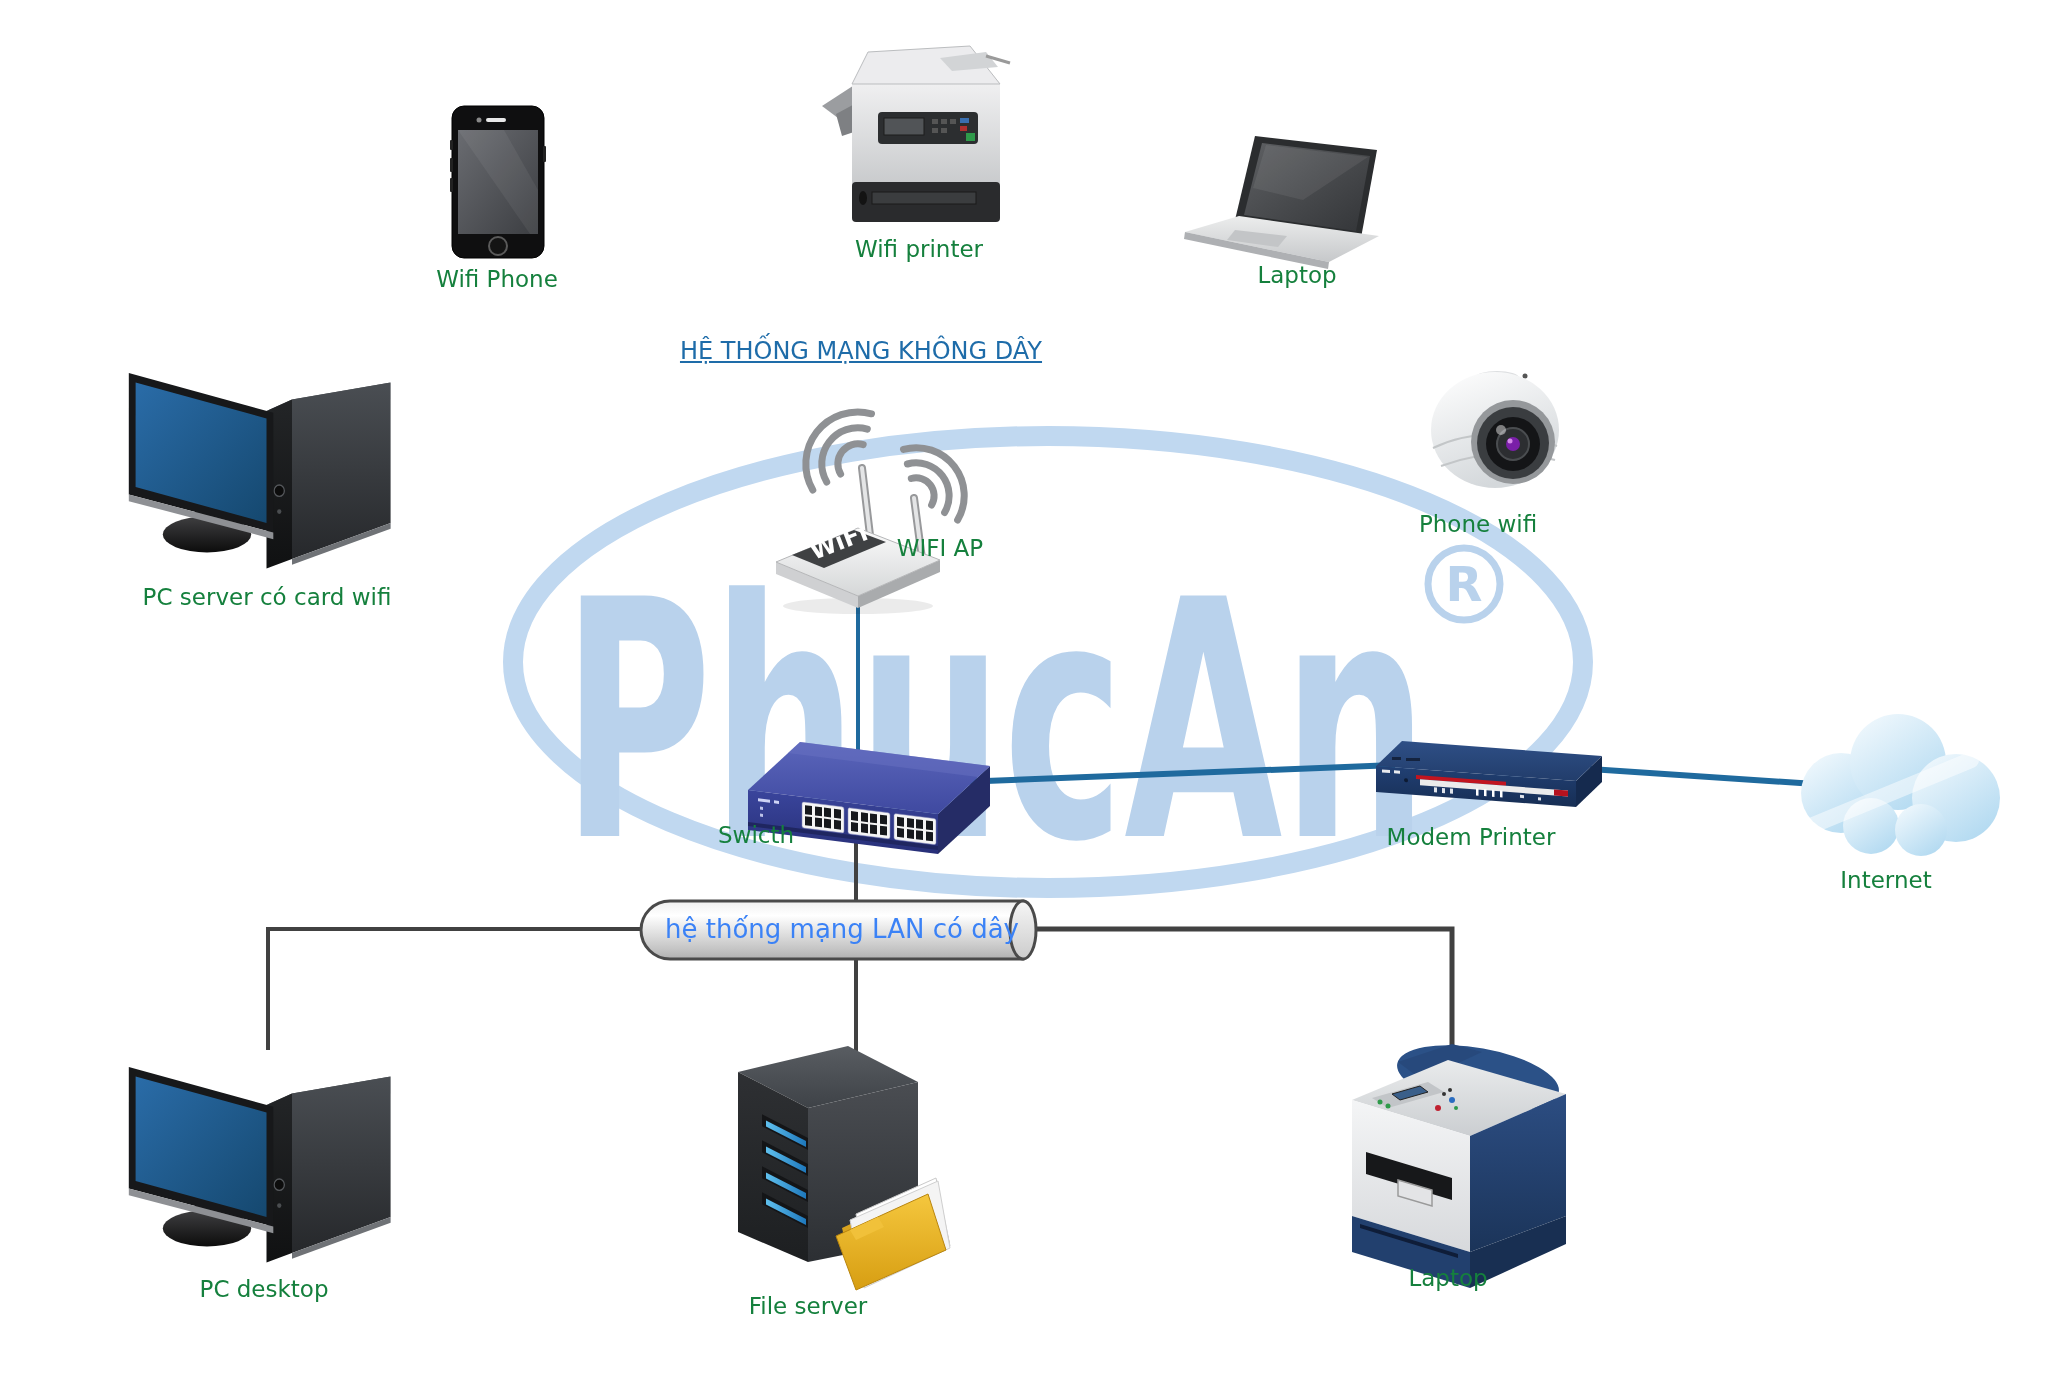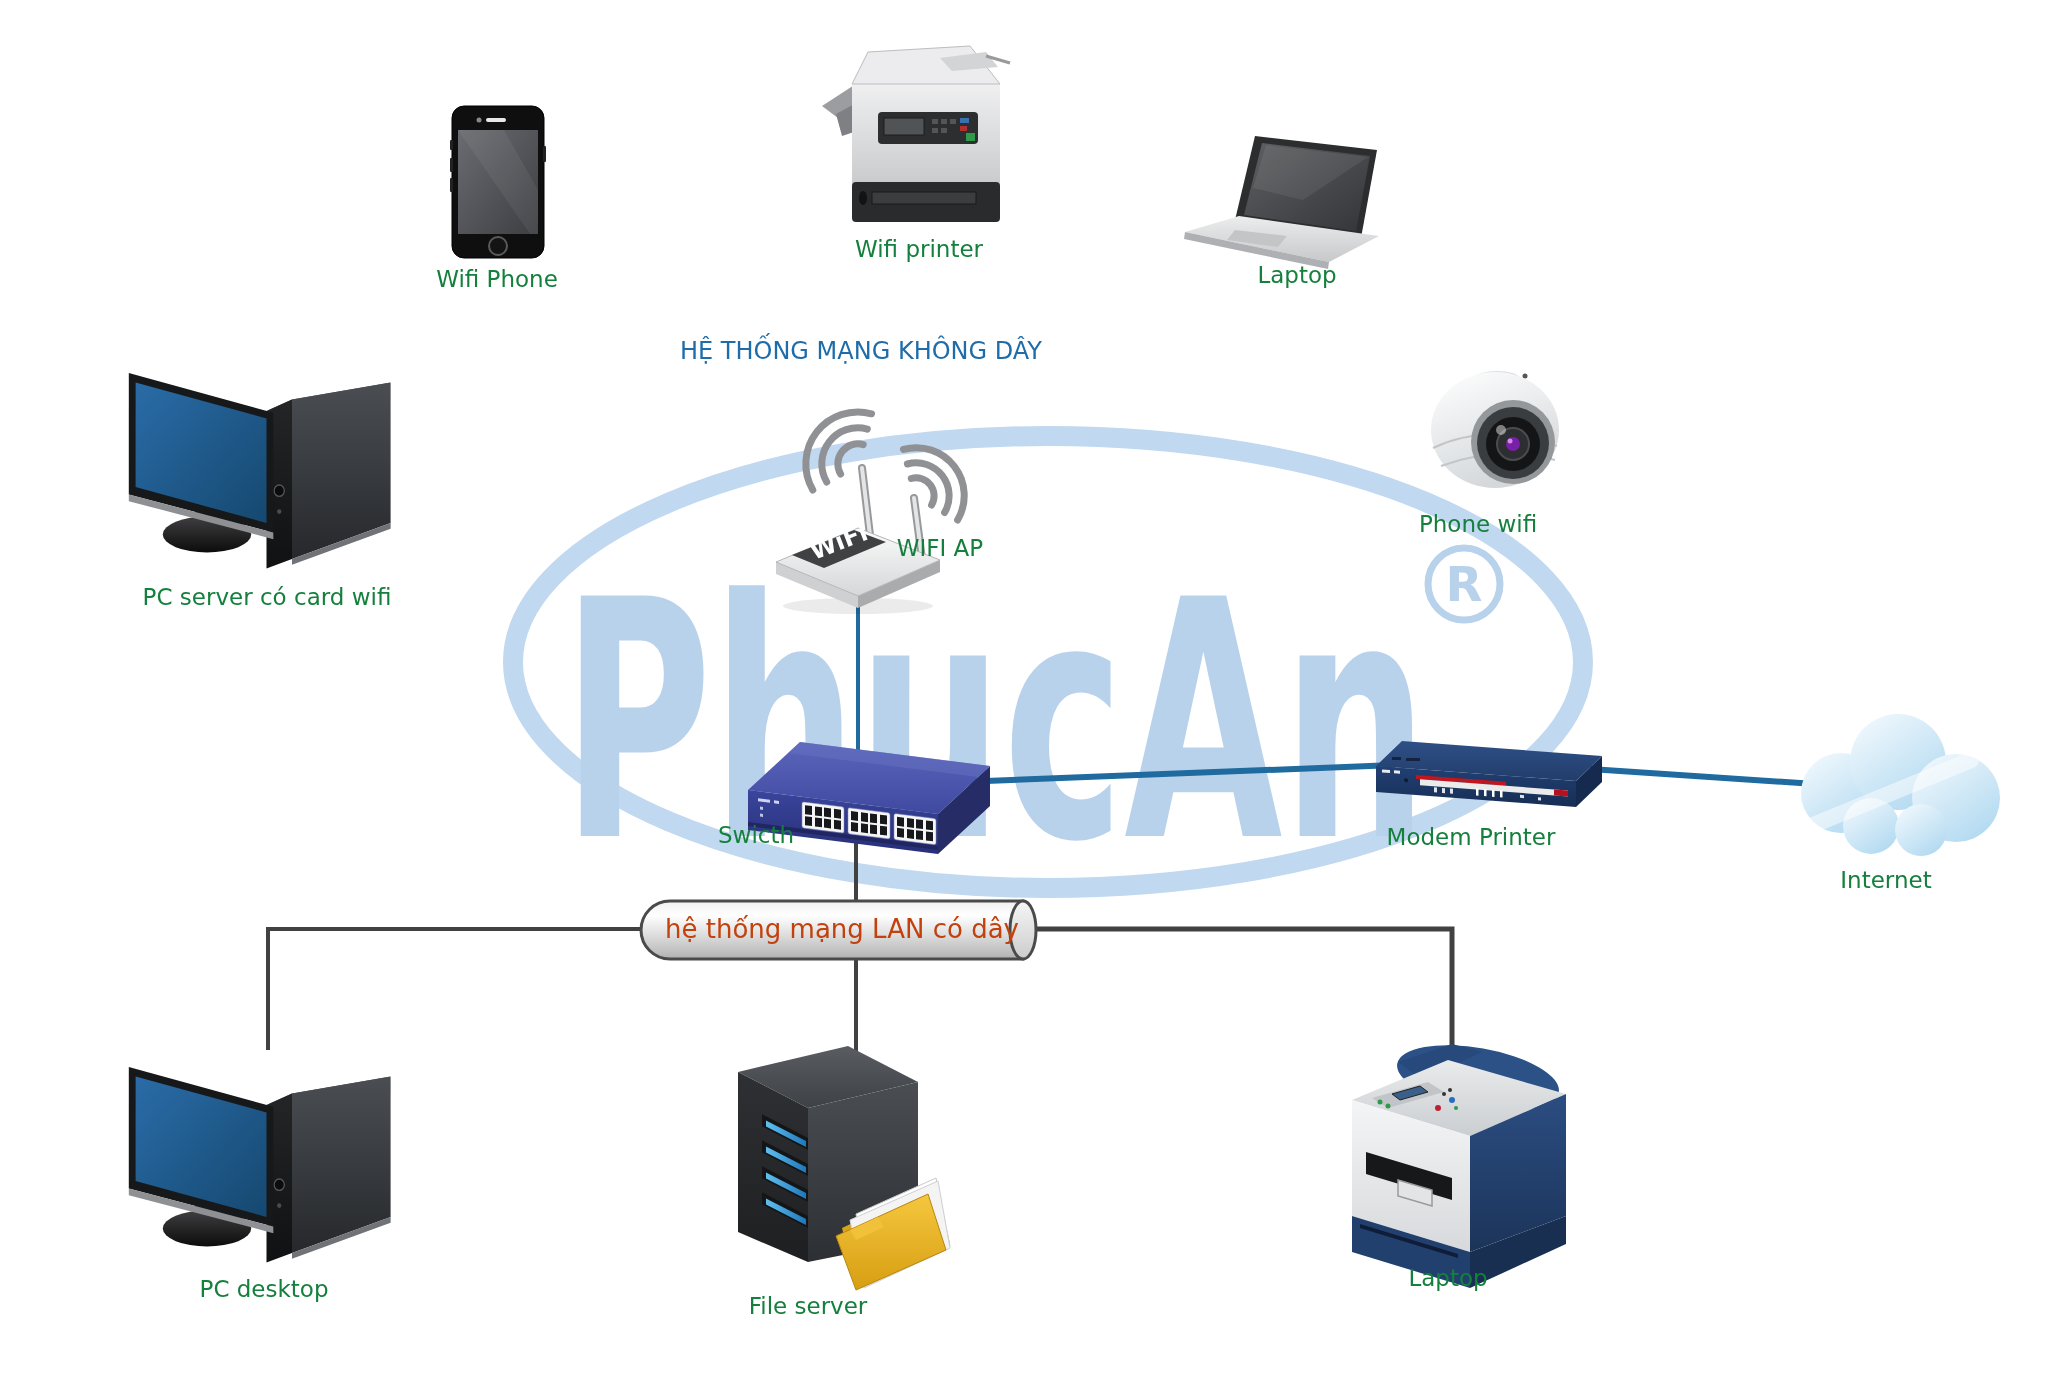--- a/index.html
+++ b/index.html
@@ -1,21 +1,21 @@
 <!DOCTYPE html>
 <html><head>
 <meta charset="utf-8">
 <style>
   html,body{margin:0;padding:0;background:#fff;}
   .stage{position:relative;width:2048px;height:1379px;background:#ffffff;overflow:hidden;
          font-family:"DejaVu Sans","Liberation Sans",sans-serif;}
   .stage svg{position:absolute;left:0;top:0;}
   .lbl{position:absolute;transform:translateX(-50%);color:#15803d;font-size:23px;white-space:nowrap;}
-  .title-lbl{position:absolute;transform:translateX(-50%);color:#1e6ca9;font-size:24px;white-space:nowrap;}
-  .pipe-lbl{position:absolute;transform:translateX(-50%);color:#c2410c;font-size:26px;white-space:nowrap;}
+  .title-lbl{position:absolute;transform:translateX(-50%);color:#1e6ca9;font-size:24px;white-space:nowrap;text-decoration:underline;}
+  .pipe-lbl{position:absolute;transform:translateX(-50%);color:#3b82f6;font-size:26px;white-space:nowrap;}
 </style>
 </head>
 <body>
 
 <div class="stage">
 <svg width="2048" height="1379" viewBox="0 0 2048 1379">
 <defs>
   <linearGradient id="gScreen" x1="0" y1="0" x2="1" y2="1">
           <stop offset="0" stop-color="#2a6ca8"></stop>
           <stop offset="1" stop-color="#15486f"></stop>

